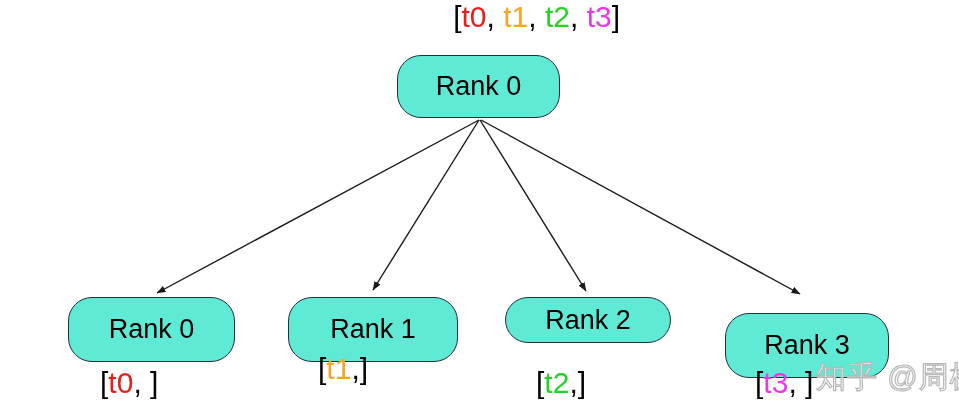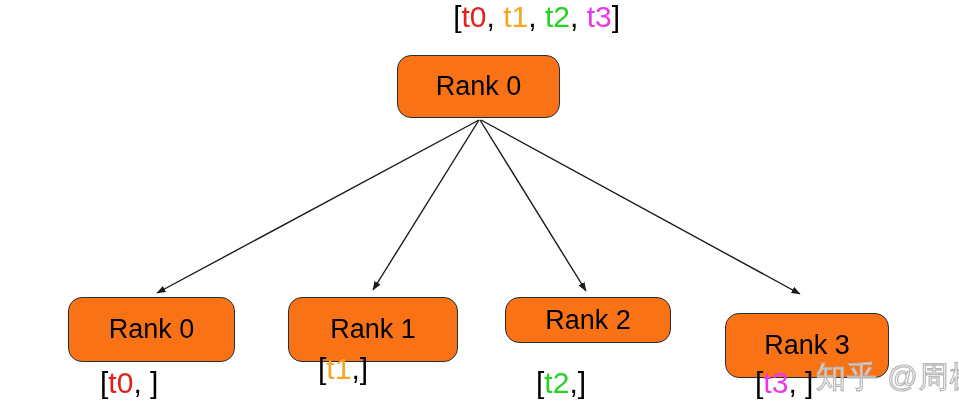--- a/index.html
+++ b/index.html
@@ -13,23 +13,23 @@
     color: #000000;
   }
   .arrows {
     position: absolute;
     left: 0; top: 0;
     width: 959px; height: 416px;
     pointer-events: none;
   }
   .node {
     position: absolute;
-    background: #f97316;
+    background: #5eead4;
     border: 1.6px solid #22303e;
-    border-radius: 14px;
+    border-radius: 24px;
     display: flex;
     align-items: center;
     justify-content: center;
     font-size: 27px;
     color: #000000;
     box-sizing: border-box;
   }
   .node-root   { left: 397px; top: 55px;  width: 163px; height: 63px; }
   .node-rank0  { left: 68px;  top: 297px; width: 167px; height: 65px; }
   .node-rank1  { left: 288px; top: 297px; width: 170px; height: 65px; }

